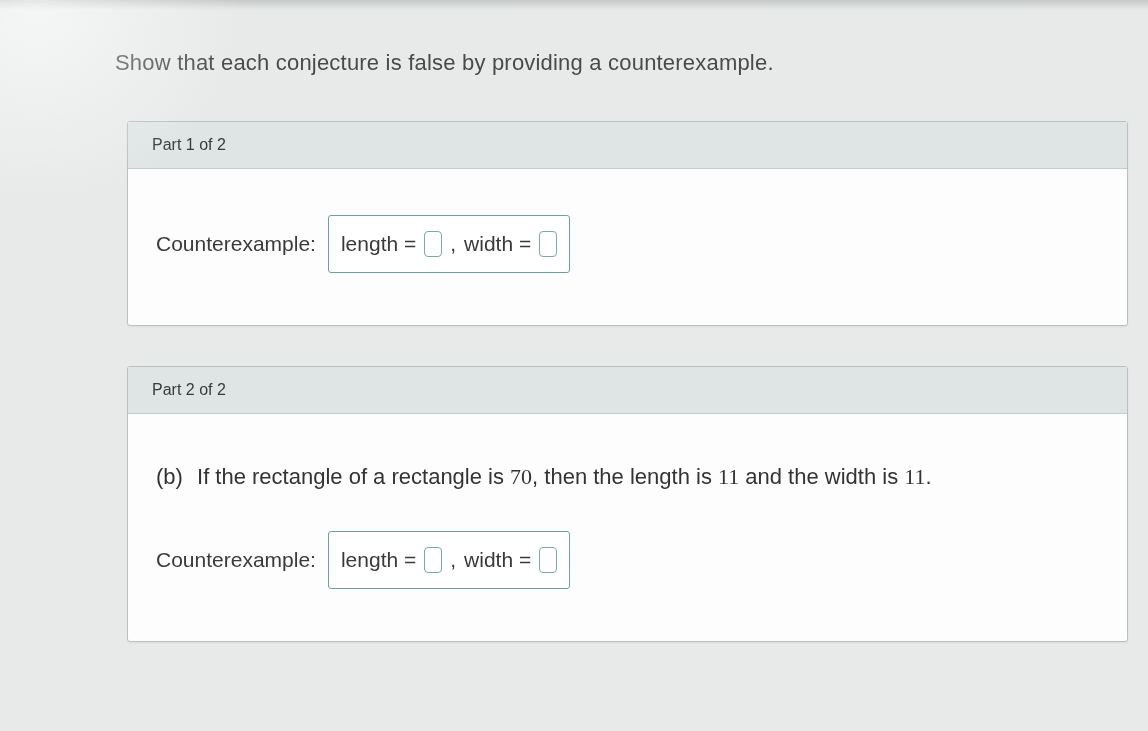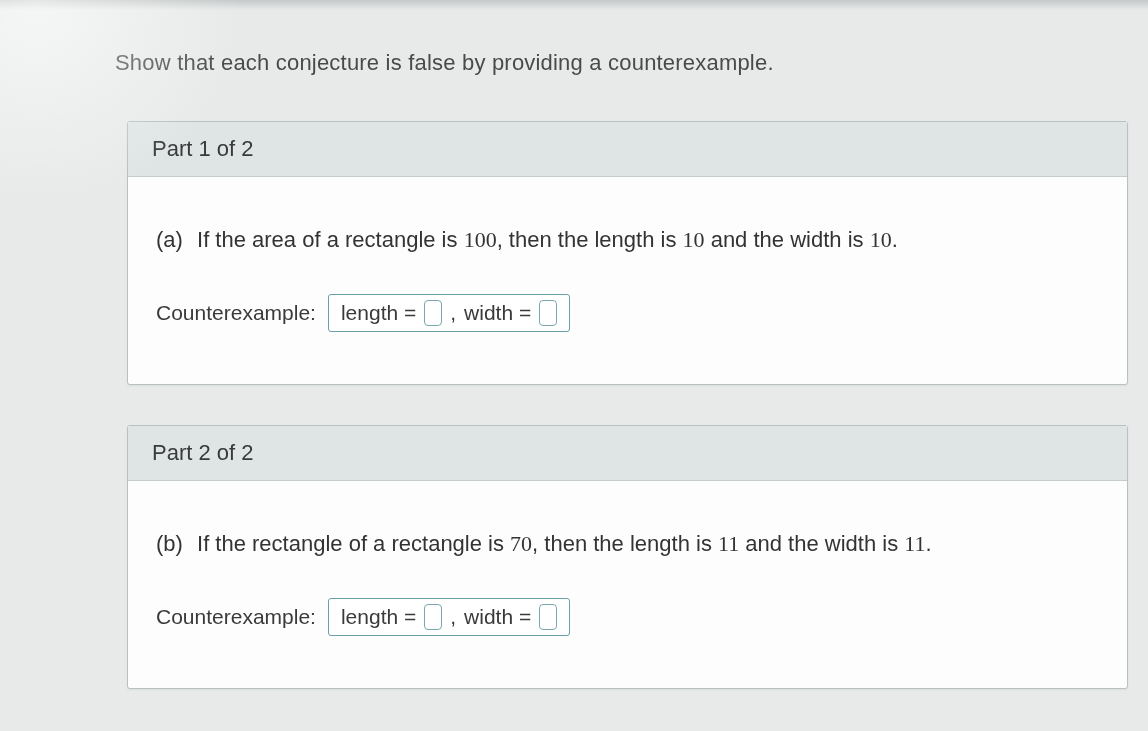--- a/index.html
+++ b/index.html
@@ -27,21 +27,21 @@
     border-radius: 3px;
     margin-bottom: 40px;
     margin-left: 12px;
     box-shadow: 0 1px 2px rgba(0,0,0,0.06);
     overflow: visible;
   }
   .part-header {
     background: #dfe5e5;
     border-bottom: 1px solid #c5cccc;
     padding: 14px 24px;
-    font-size: 22px;
+    font-size: 16px;
     color: #3a3a3a;
   }
   .part-body {
     padding: 46px 28px 52px 28px;
   }
   .conjecture {
     font-size: 22px;
     color: #333;
     margin-bottom: 38px;
     line-height: 1.5;
@@ -57,21 +57,21 @@
     align-items: center;
     font-size: 21px;
     gap: 8px;
   }
   .ce-label { margin-right: 4px; }
   .answer-box {
     display: inline-flex;
     align-items: center;
     border: 1.5px solid #6aa0a8;
     border-radius: 3px;
-    padding: 5px 12px;
+    padding: 15px 12px;
     background: #fff;
     font-size: 21px;
     gap: 8px;
   }
   .blank {
     display: inline-block;
     width: 18px;
     height: 26px;
     border: 1.6px solid #7aa8af;
     border-radius: 4px;
@@ -97,24 +97,20 @@
 <div class="shade-top"></div>
 <div class="glare"></div>
 
 <div class="page">
 
   <div class="instruction">Show that each conjecture is false by providing a counterexample.</div>
 
   <div class="part-card">
     <div class="part-header">Part 1 of 2</div>
     <div class="part-body">
-      <div class="conjecture">
-        <span class="marker">(a)</span>
-        <span>If the area of a rectangle is </span><span class="num">100</span><span>, then the length is </span><span class="num">10</span><span> and the width is </span><span class="num">10</span><span>.</span>
-      </div>
       <div class="answer-row">
         <span class="ce-label">Counterexample:</span>
         <span class="answer-box">
           <span>length =</span>
           <span class="blank"></span>
           <span>,</span>
           <span>width =</span>
           <span class="blank"></span>
         </span>
       </div>

